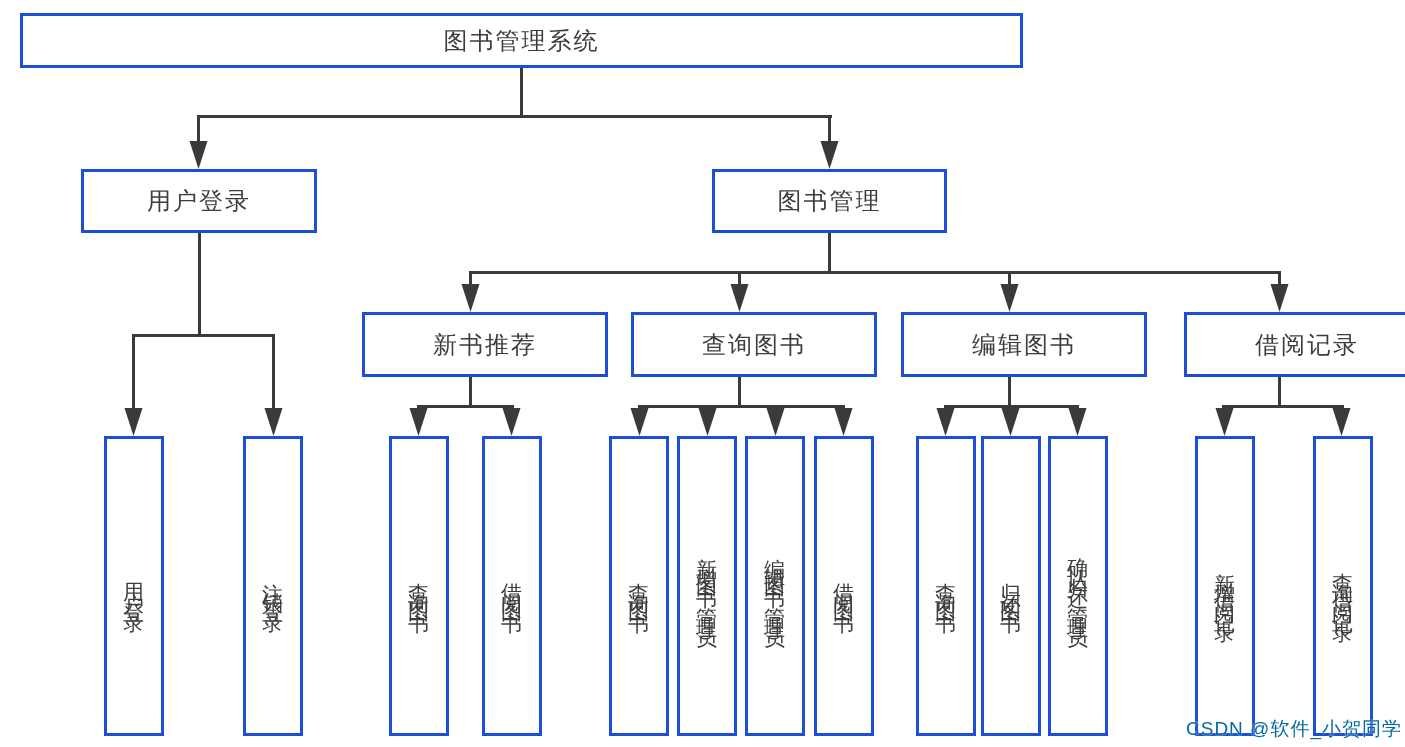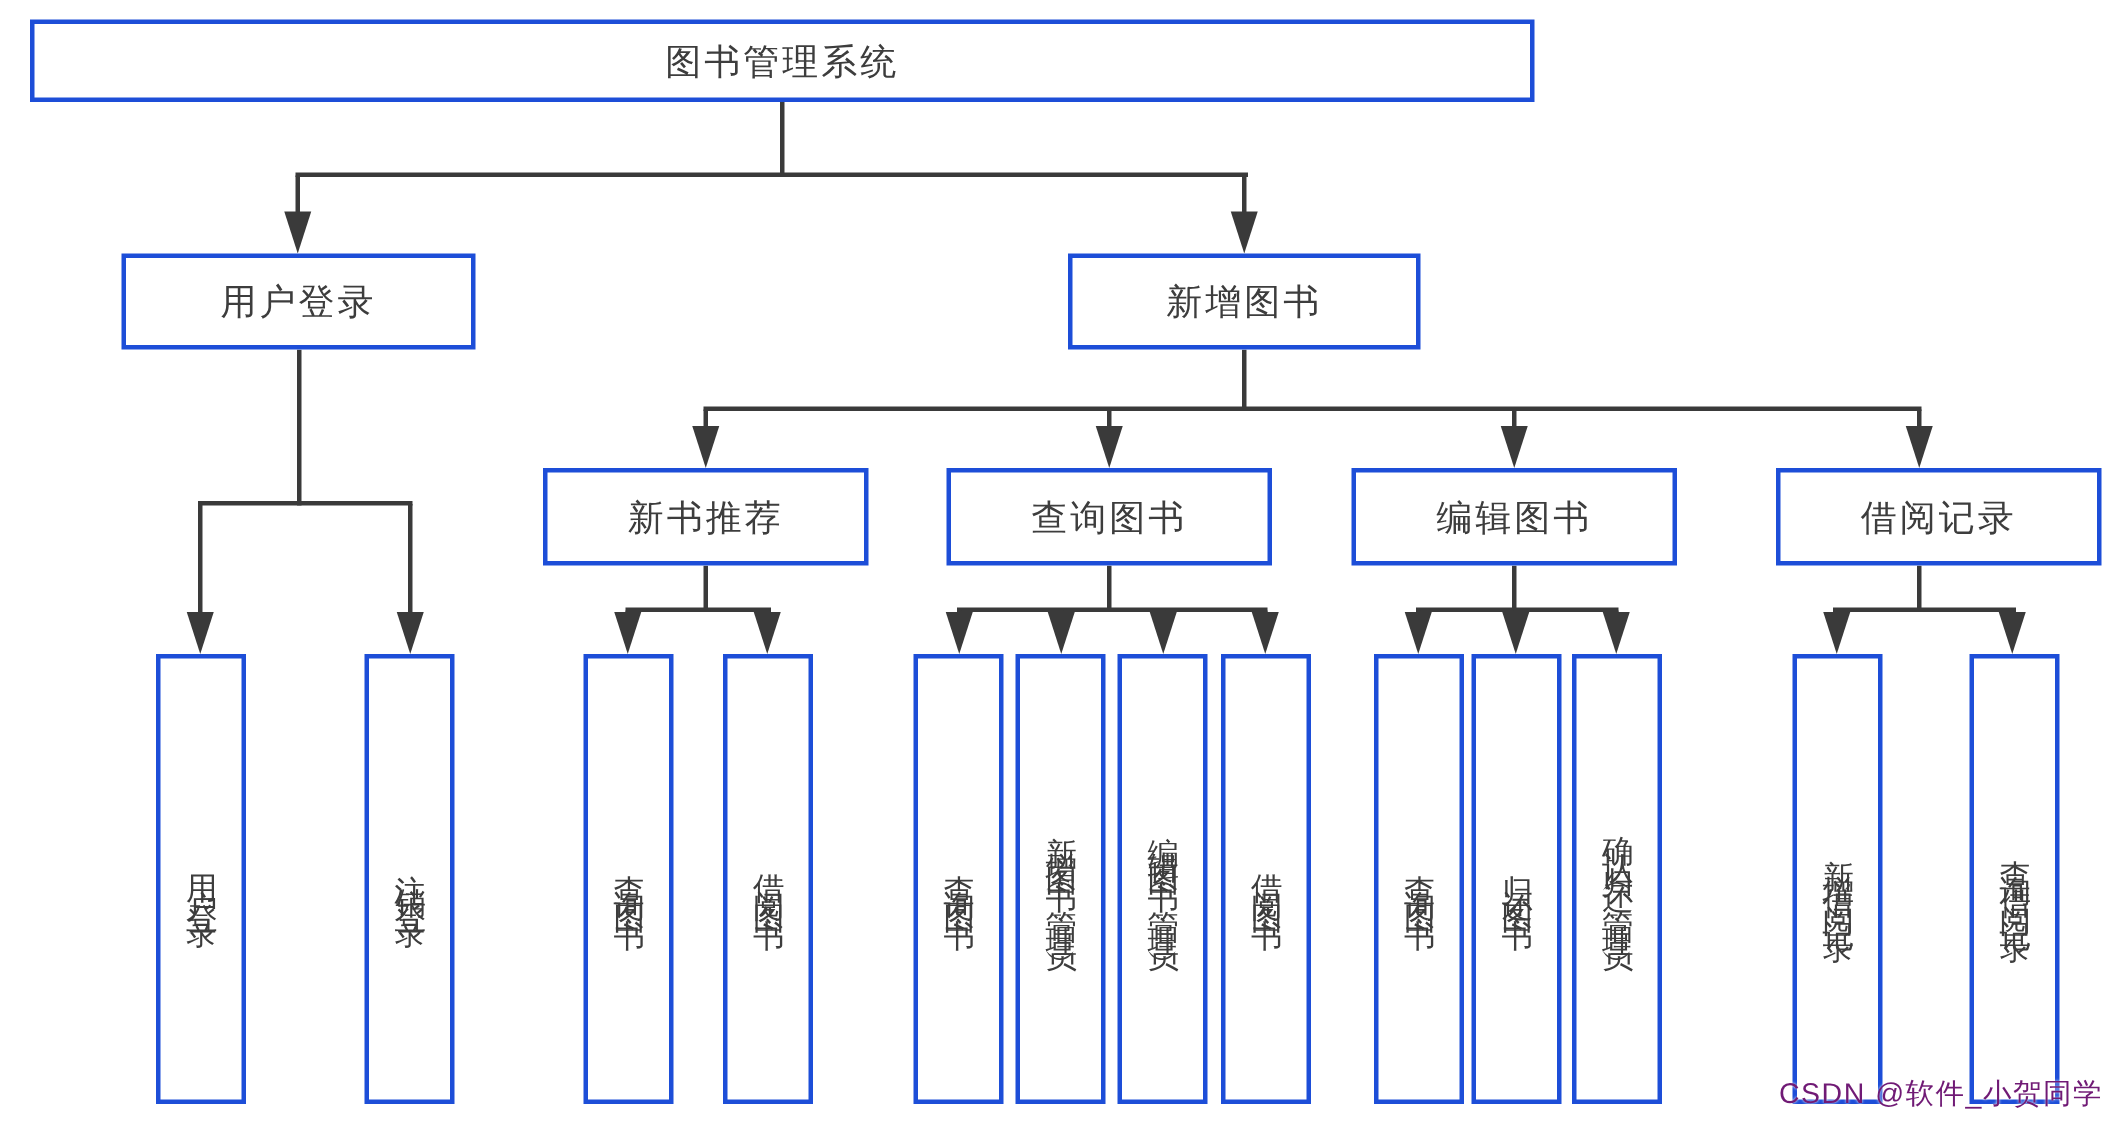--- a/index.html
+++ b/index.html
@@ -29,41 +29,41 @@
     align-items: center;
     justify-content: center;
     z-index: 1;
     font-size: 24px;
     letter-spacing: 2px;
     white-space: nowrap;
   }
   .root-node  { left: 20px;  top: 13px;  width: 1003px; height: 55px; }
   .l2-a       { left: 81px;  top: 169px; width: 236px;  height: 64px; }
   .l2-b       { left: 712px; top: 169px; width: 235px;  height: 64px; }
-  .l3         { top: 312px; width: 217px; height: 65px; }
+  .l3         { top: 312px; width: 246px; height: 65px; }
   .l3-a { left: 362px; }
   .l3-b { left: 631px; }
   .l3-c { left: 901px; }
   .l3-d { left: 1171px; margin-left: 13px; }
   .leaf {
     top: 436px;
     width: 60px;
     height: 300px;
     writing-mode: vertical-rl;
     font-size: 21px;
     letter-spacing: 10px;
     line-height: 1;
   }
   .watermark {
     position: absolute;
     left: 1186px;
     top: 716px;
     z-index: 2;
     font-size: 19px;
-    color: #701a75;
+    color: #0369a1;
     letter-spacing: 1px;
     text-shadow: 0 0 2px #ffffff;
     white-space: nowrap;
   }
 </style>
 </head>
 <body>
 
 <div class="canvas">
 
@@ -127,21 +127,21 @@
     <line x1="1222" y1="406.5" x2="1344" y2="406.5"></line>
     <line x1="1224.5" y1="407" x2="1224.5" y2="418"></line>
     <polygon points="1215.5,408 1233.5,408 1224.5,436"></polygon>
     <line x1="1341.5" y1="407" x2="1341.5" y2="418"></line>
     <polygon points="1332.5,408 1350.5,408 1341.5,436"></polygon>
   </svg>
 
   <div class="node root-node">图书管理系统</div>
 
   <div class="node l2-a">用户登录</div>
-  <div class="node l2-b">新增图书</div>
+  <div class="node l2-b">图书管理</div>
 
   <div class="node l3 l3-a">新书推荐</div>
   <div class="node l3 l3-b">查询图书</div>
   <div class="node l3 l3-c">编辑图书</div>
   <div class="node l3 l3-d">借阅记录</div>
 
   <div class="node leaf" style="left:104px">用户登录</div>
   <div class="node leaf" style="left:243px">注销登录</div>
 
   <div class="node leaf" style="left:389px">查询图书</div>

